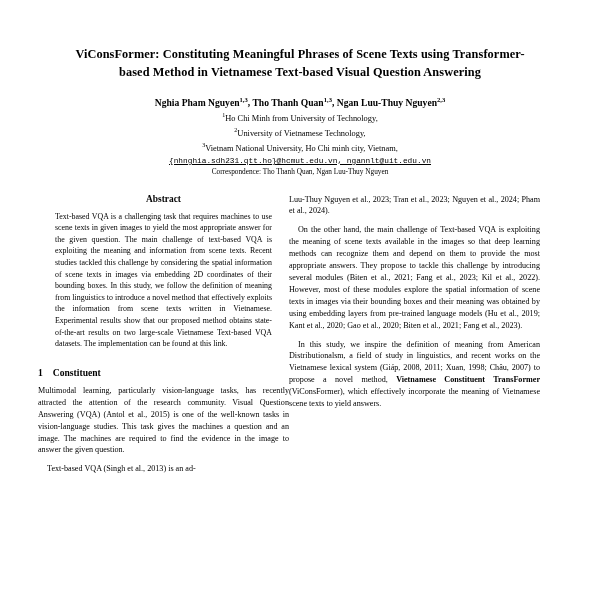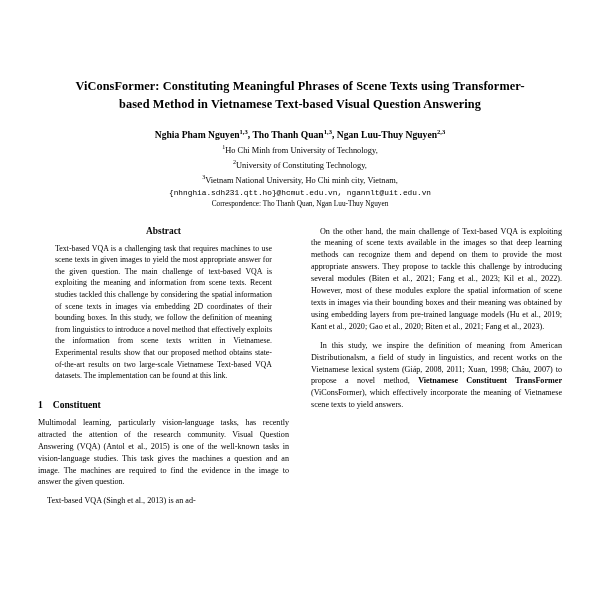--- a/index.html
+++ b/index.html
@@ -23,21 +23,20 @@
   }
   .title-block {
     padding: 46px 66px 0 66px;
     text-align: center;
   }
   .paper-title {
     font-size: 12.3px;
     font-weight: bold;
     line-height: 1.45;
     letter-spacing: 0.1px;
-    margin-top: 32px;
   }
   .authors {
     margin-top: 13px;
     font-size: 9.6px;
     font-weight: bold;
     line-height: 1.5;
   }
   .authors sup {
     font-size: 6.6px;
     font-weight: bold;
@@ -48,34 +47,34 @@
     line-height: 1.55;
     margin-top: 1px;
   }
   .affil sup {
     font-size: 6px;
     vertical-align: super;
   }
   .emails {
     font-size: 8.4px;
     line-height: 1.5;
+    text-decoration: underline;
   }
   .emails .tt {
     font-family: "Liberation Mono", monospace;
     font-size: 7.8px;
   }
   .correspondence {
     font-size: 7.3px;
     line-height: 1.4;
   }
   .columns {
     margin-top: 16px;
     padding: 0 38px;
     display: flex;
-    gap: 22px;
     box-sizing: border-box;
   }
   .col {
     width: 251px;
     box-sizing: border-box;
   }
   .section-head {
     font-size: 9.4px;
     font-weight: bold;
     text-align: center;
@@ -119,21 +118,21 @@
     <div class="paper-title">ViConsFormer: Constituting Meaningful Phrases of Scene Texts using Transformer-based Method in Vietnamese Text-based Visual Question Answering</div>
 
     <div class="authors">
       <span>Nghia Pham Nguyen</span><sup>1,3</sup>, <span>Tho Thanh Quan</span><sup>1,3</sup>, <span>Ngan Luu-Thuy Nguyen</span><sup>2,3</sup>
     </div>
 
     <div class="affil">
       <sup>1</sup><span>Ho Chi Minh from University of Technology,</span>
     </div>
     <div class="affil">
-      <sup>2</sup><span>University of Constituting Technology,</span>
+      <sup>2</sup><span>University of Vietnamese Technology,</span>
     </div>
     <div class="affil">
       <sup>3</sup><span>Vietnam National University, Ho Chi minh city, Vietnam,</span>
     </div>
     <div class="emails">
       <span class="tt">{nhnghia.sdh231.qtt.ho}@hcmut.edu.vn, ngannlt@uit.edu.vn</span>
     </div>
 
     <div class="correspondence">Correspondence: Tho Thanh Quan, Ngan Luu-Thuy Nguyen</div>
   </div>
@@ -147,18 +146,19 @@
       <div class="num-section-head">
         <span>1</span>
         <span>Constituent</span>
       </div>
 
       <p class="body-text">Multimodal learning, particularly vision-language tasks, has recently attracted the attention of the research community. Visual Question Answering (VQA) (Antol et al., 2015) is one of the well-known tasks in vision-language studies. This task gives the machines a question and an image. The machines are required to find the evidence in the image to answer the given question.</p>
       <p class="body-text indent">Text-based VQA (Singh et al., 2013) is an ad-</p>
     </div>
 
     <div class="col">
+      <p class="body-text">Luu-Thuy Nguyen et al., 2023; Tran et al., 2023; Nguyen et al., 2024; Pham et al., 2024).</p>
       <p class="body-text indent">On the other hand, the main challenge of Text-based VQA is exploiting the meaning of scene texts available in the images so that deep learning methods can recognize them and depend on them to provide the most appropriate answers. They propose to tackle this challenge by introducing several modules (Biten et al., 2021; Fang et al., 2023; Kil et al., 2022). However, most of these modules explore the spatial information of scene texts in images via their bounding boxes and their meaning was obtained by using embedding layers from pre-trained language models (Hu et al., 2019; Kant et al., 2020; Gao et al., 2020; Biten et al., 2021; Fang et al., 2023).</p>
       <p class="body-text indent">In this study, we inspire the definition of meaning from American Distributionalsm, a field of study in linguistics, and recent works on the Vietnamese lexical system (Giáp, 2008, 2011; Xuan, 1998; Châu, 2007) to propose a novel method, <span class="bold-inline">Vietnamese Constituent Trans</span><span class="bold-inline">Former</span> (ViConsFormer), which effectively incorporate the meaning of Vietnamese scene texts to yield answers.</p>
     </div>
 
   </div>
 </div>
 
 </body></html>

